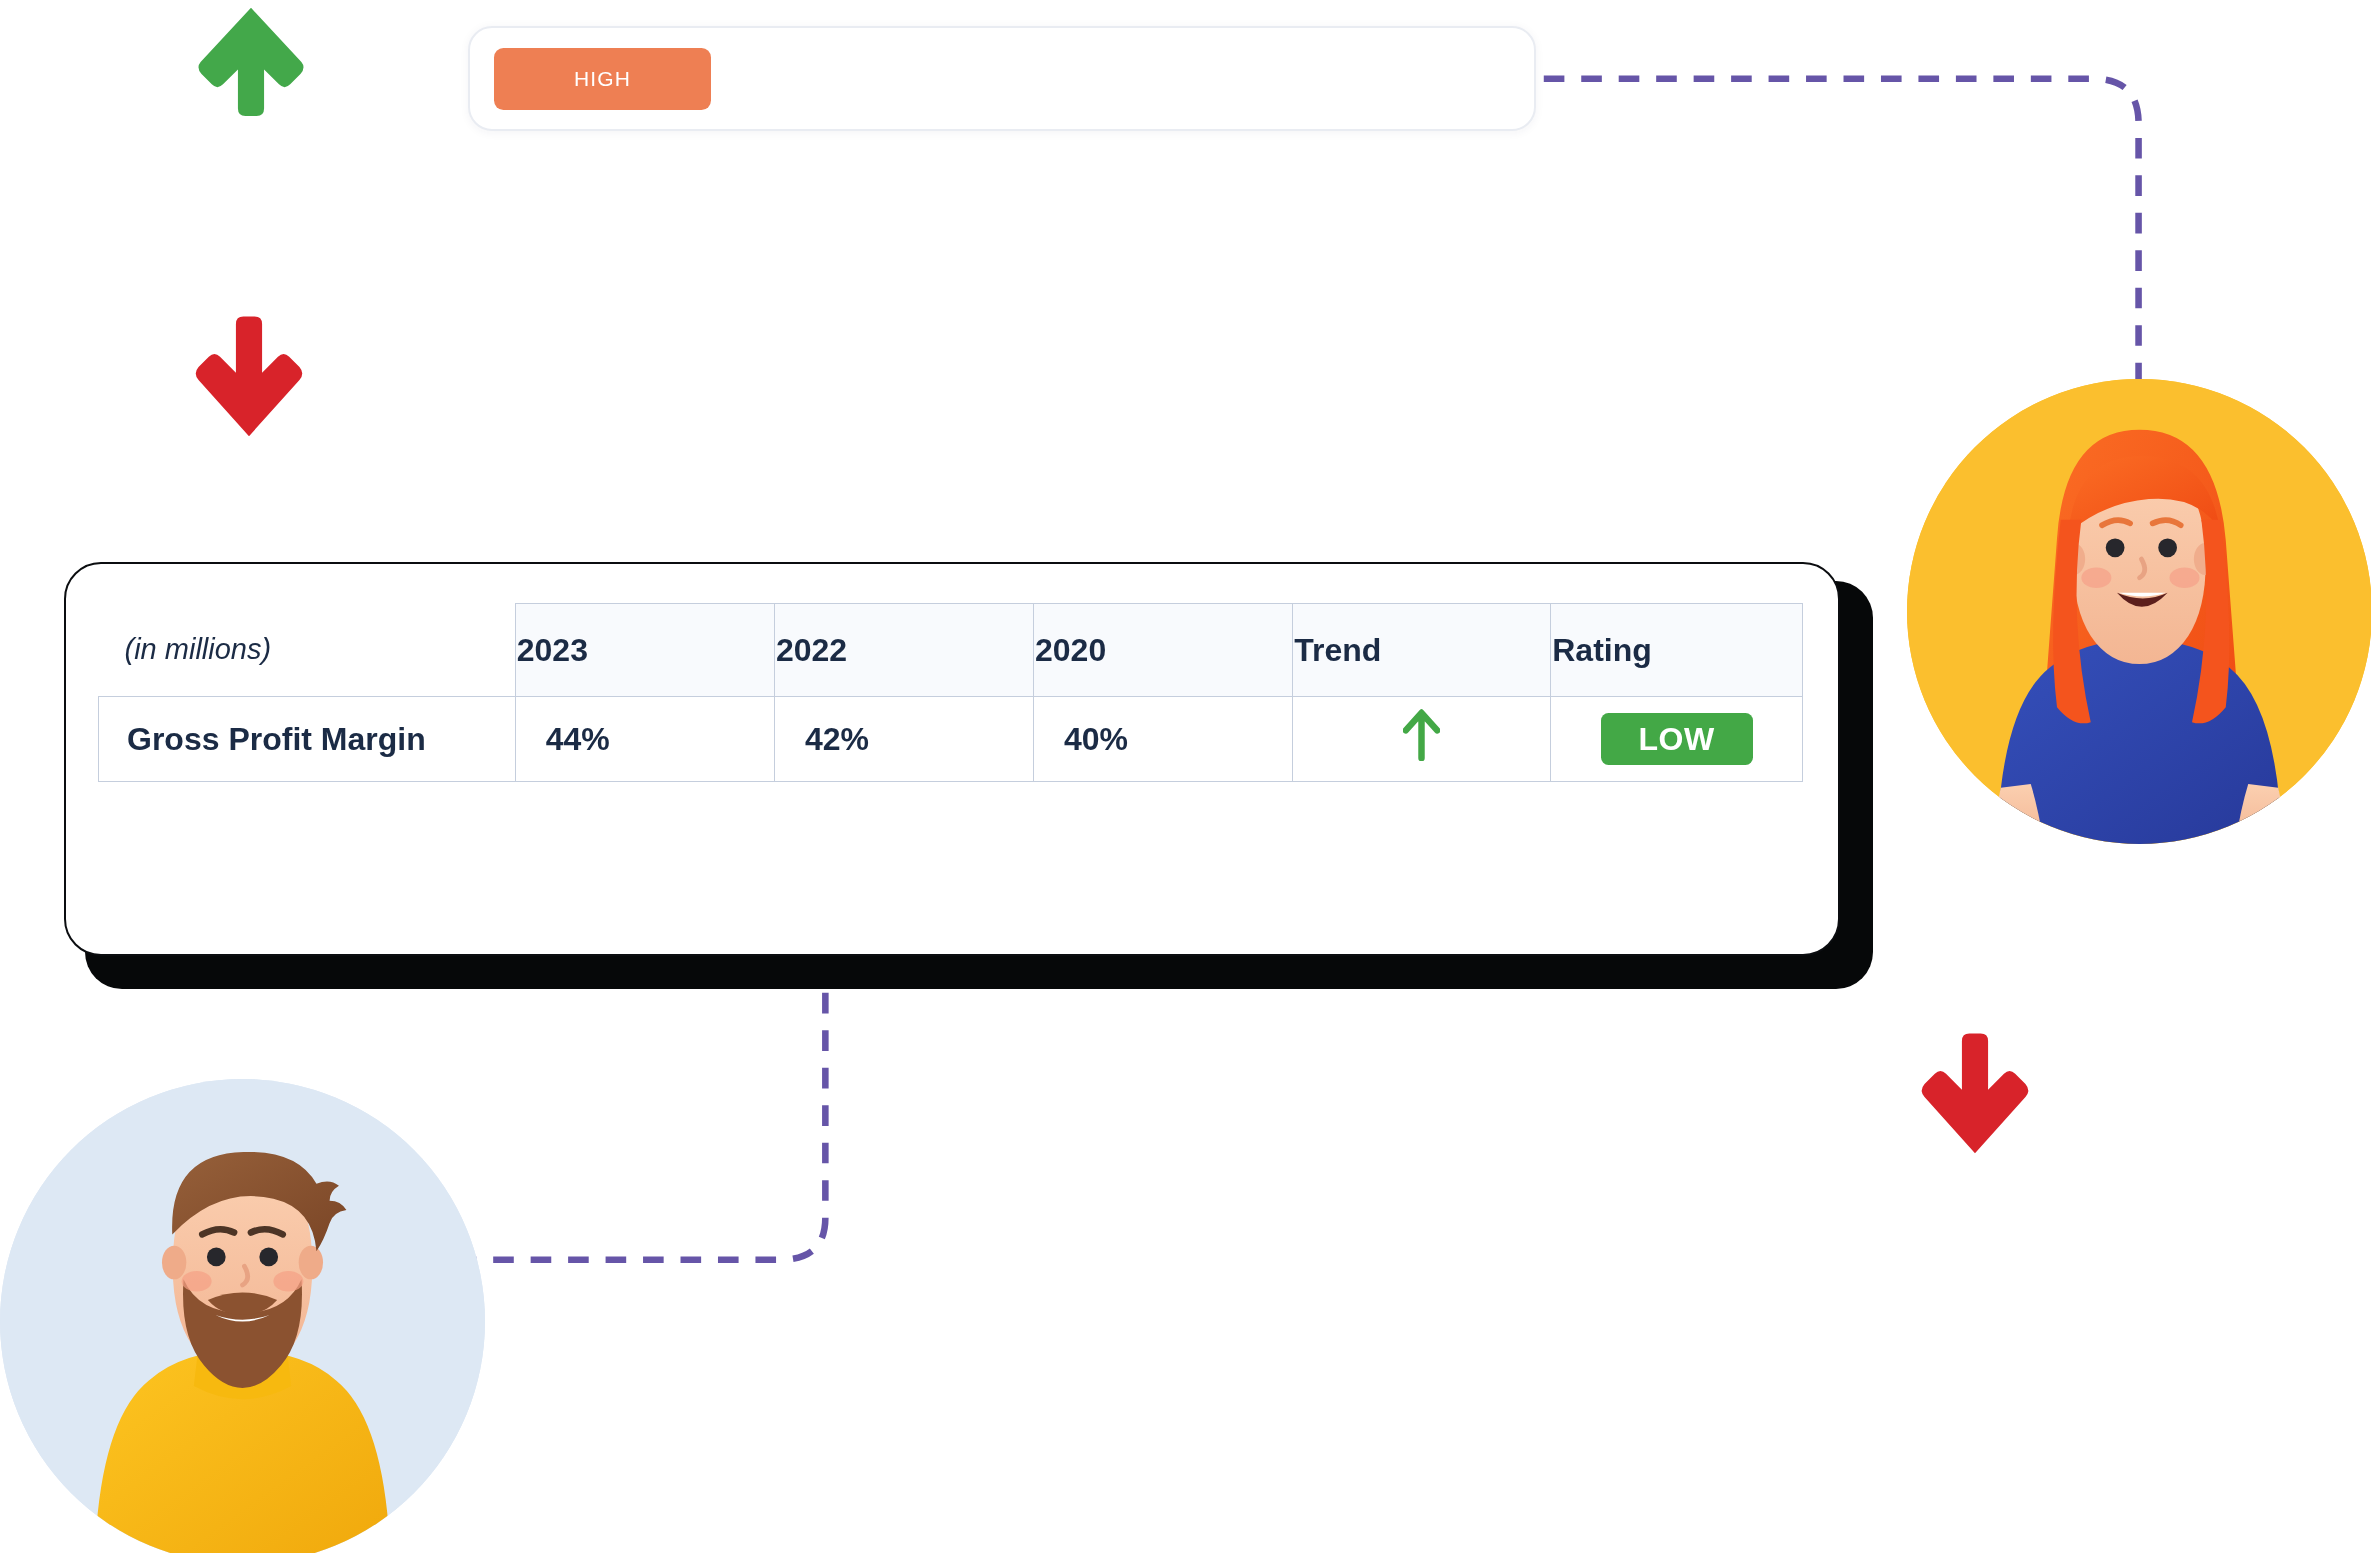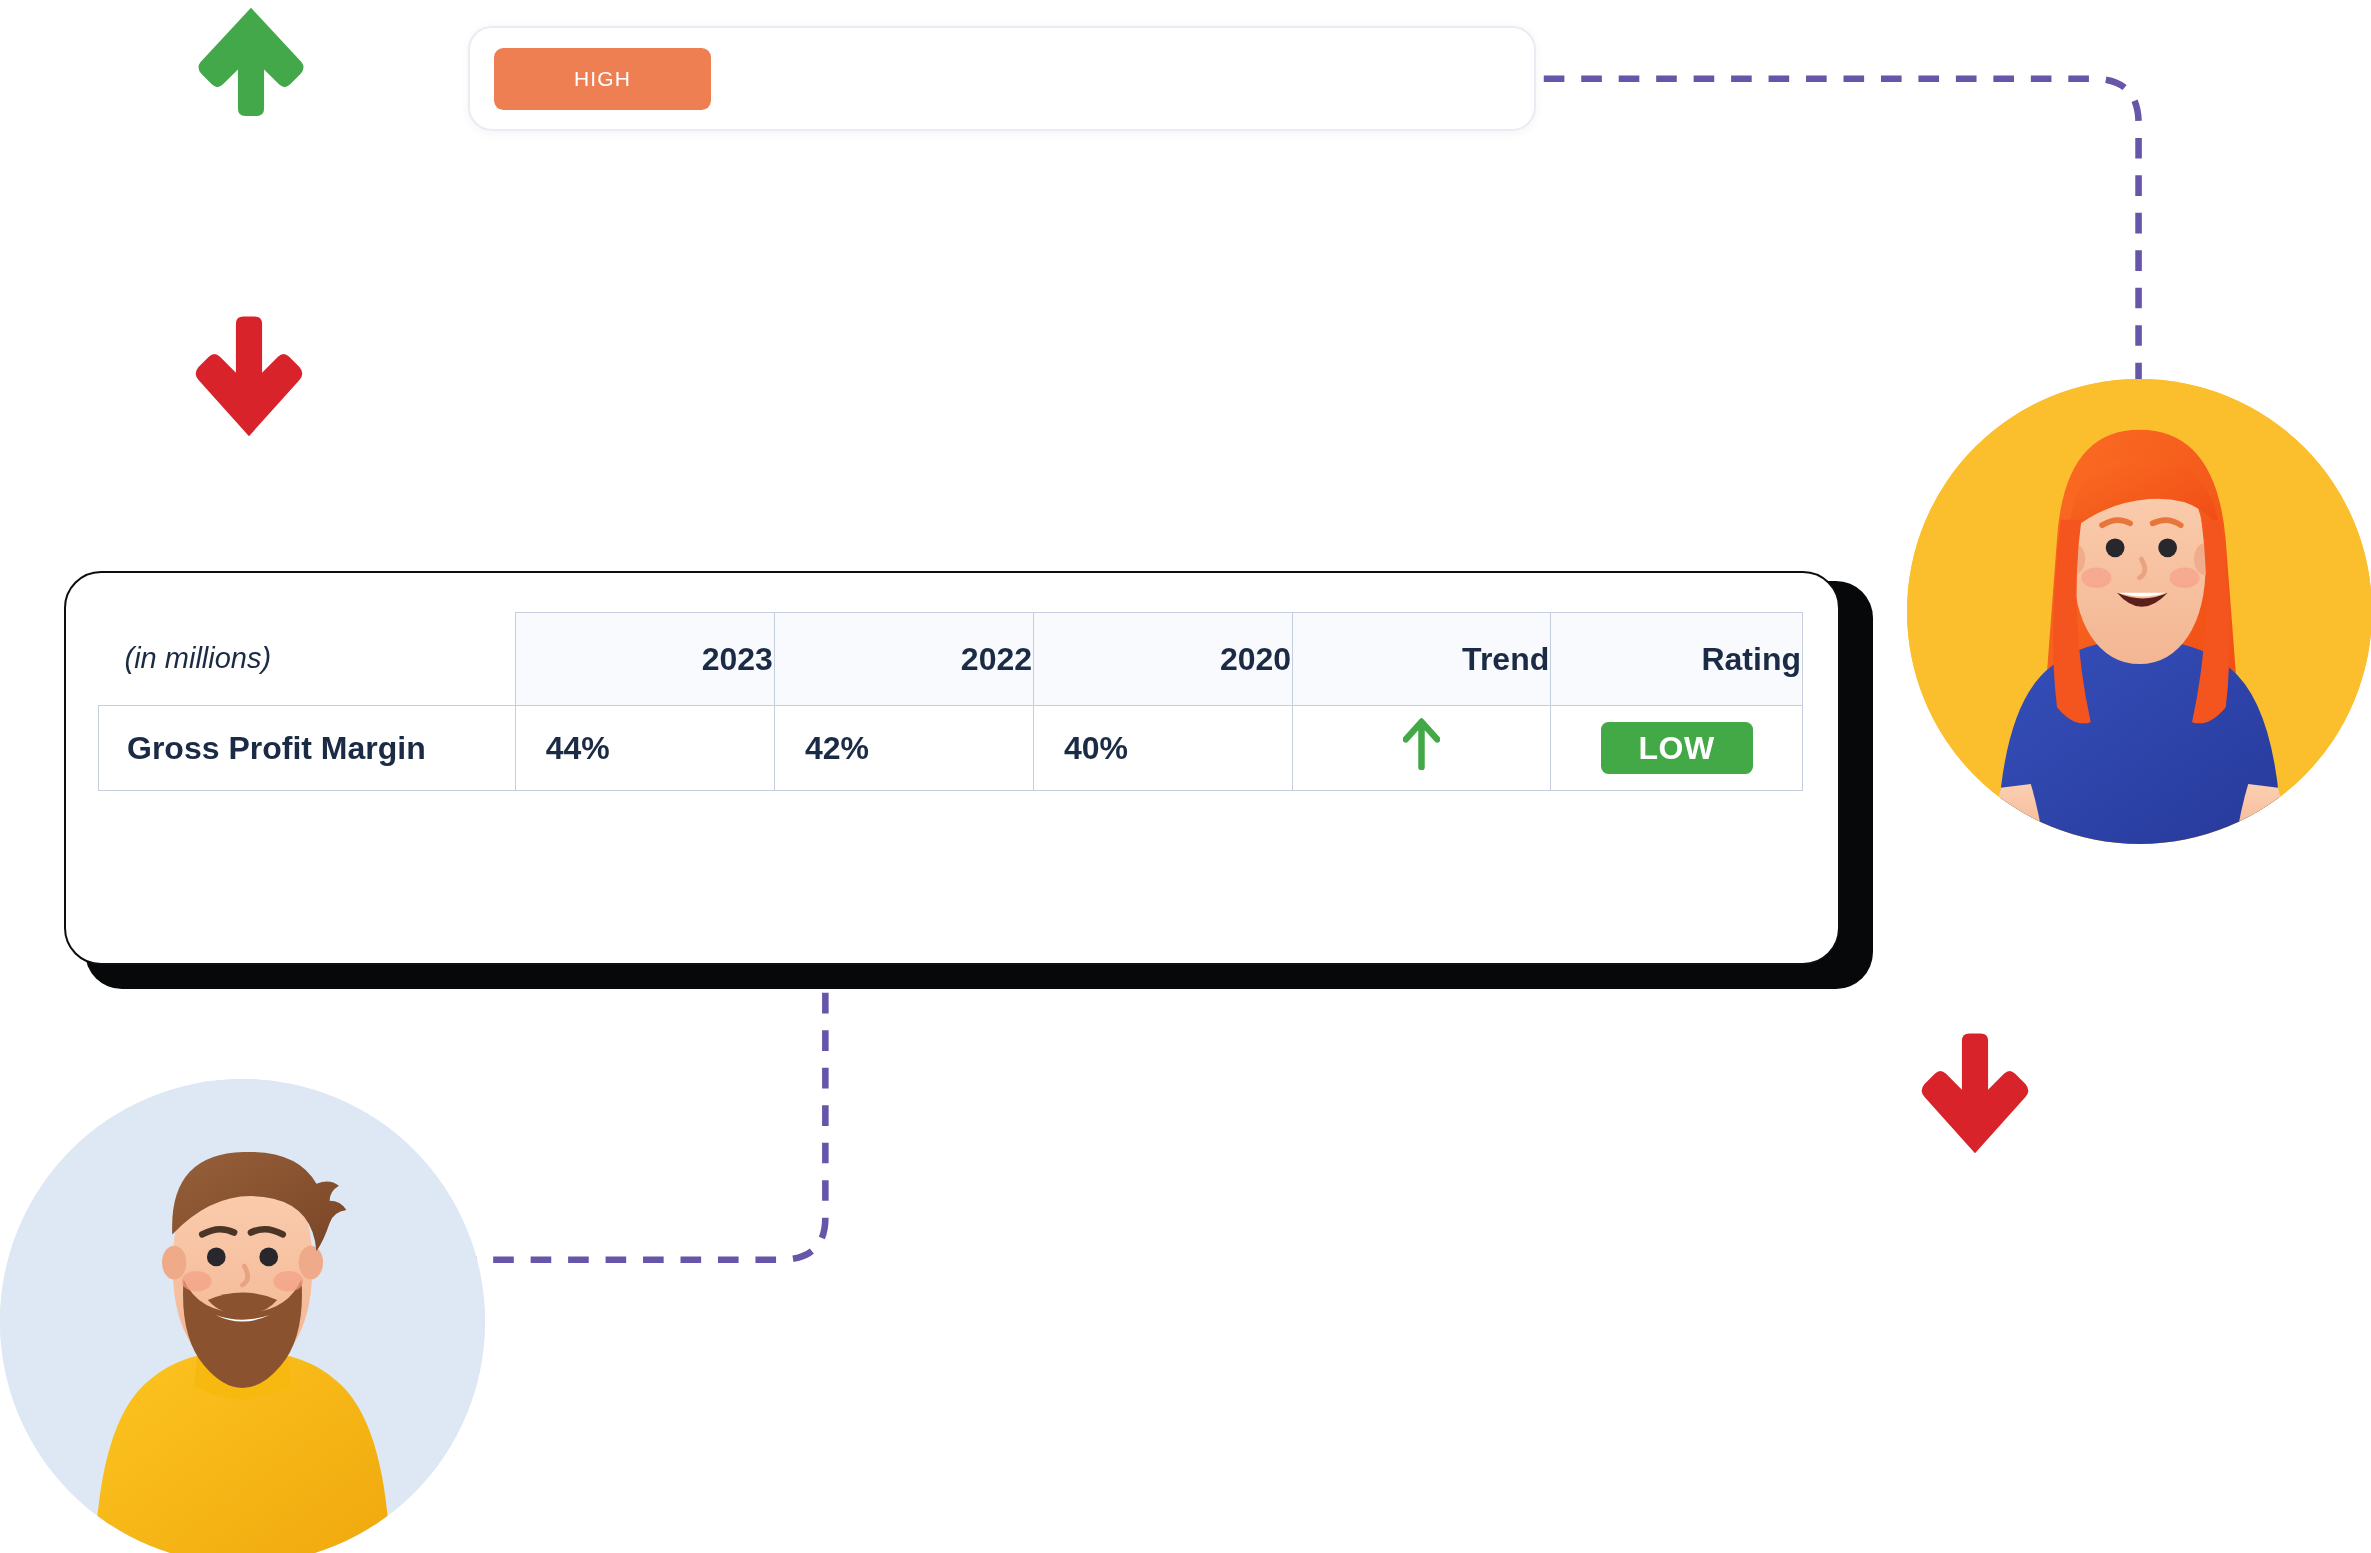--- a/index.html
+++ b/index.html
@@ -83,21 +83,21 @@
     left: 20.6px;
     top: 19px;
     width: 1788px;
     height: 408px;
     background: #060809;
     border-radius: 37px;
   }
   .card {
     position: absolute;
     left: 0;
-    top: 9px;
+    top: 0;
     width: 1776px;
     height: 394px;
     background: #ffffff;
     border-radius: 37px;
     border: 2.8px solid #0b0d10;
     box-sizing: border-box;
     overflow: hidden;
   }
   table.fin {
     position: absolute;
@@ -115,21 +115,21 @@
   table.fin th, table.fin td {
     border: 1.9px solid #c5cedd;
     height: 82px;
     color: #1b2b45;
     font-size: 32px;
     vertical-align: middle;
   }
   table.fin thead th {
     background: #f8fafd;
     font-weight: 700;
-    text-align: right;
+    text-align: left;
     height: 90px;
   }
   table.fin thead th.th-label {
     background: #ffffff;
     border: none;
     text-align: left;
     padding-left: 26px;
     font-style: italic;
     font-weight: 400;
     font-size: 29px;

